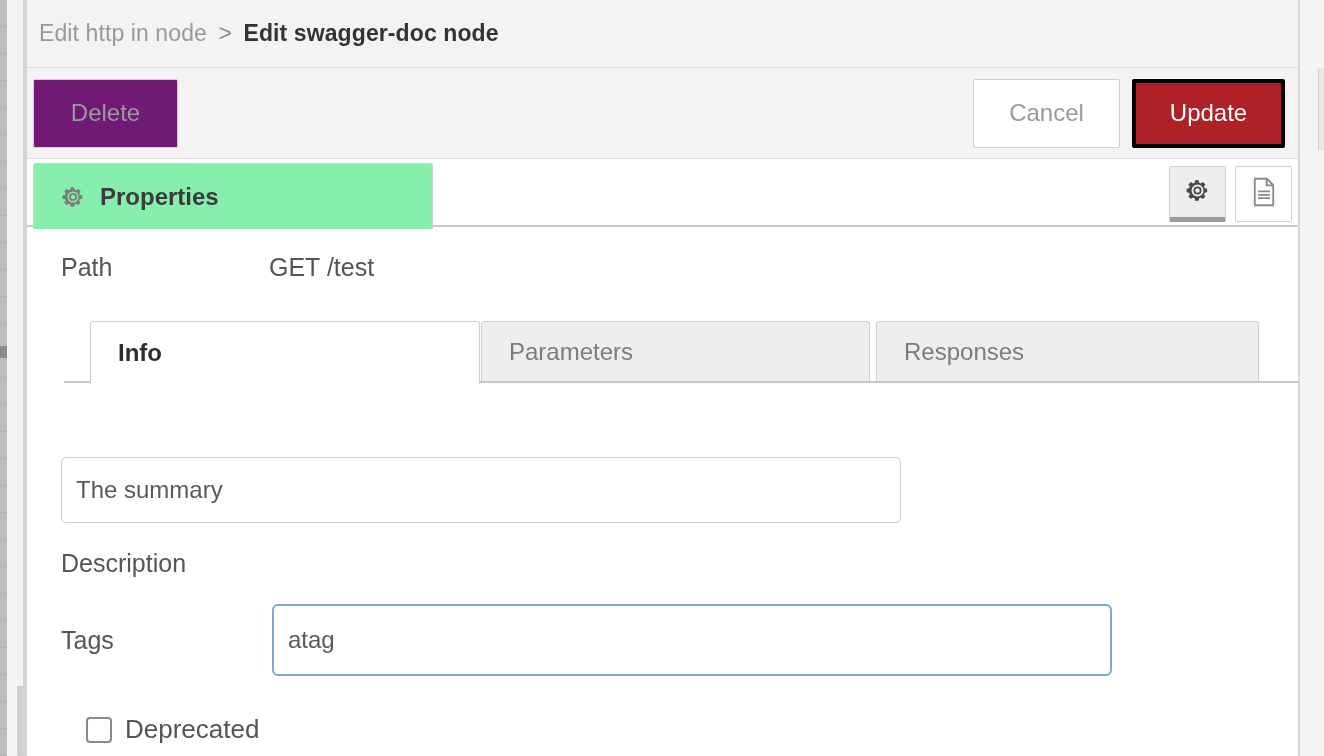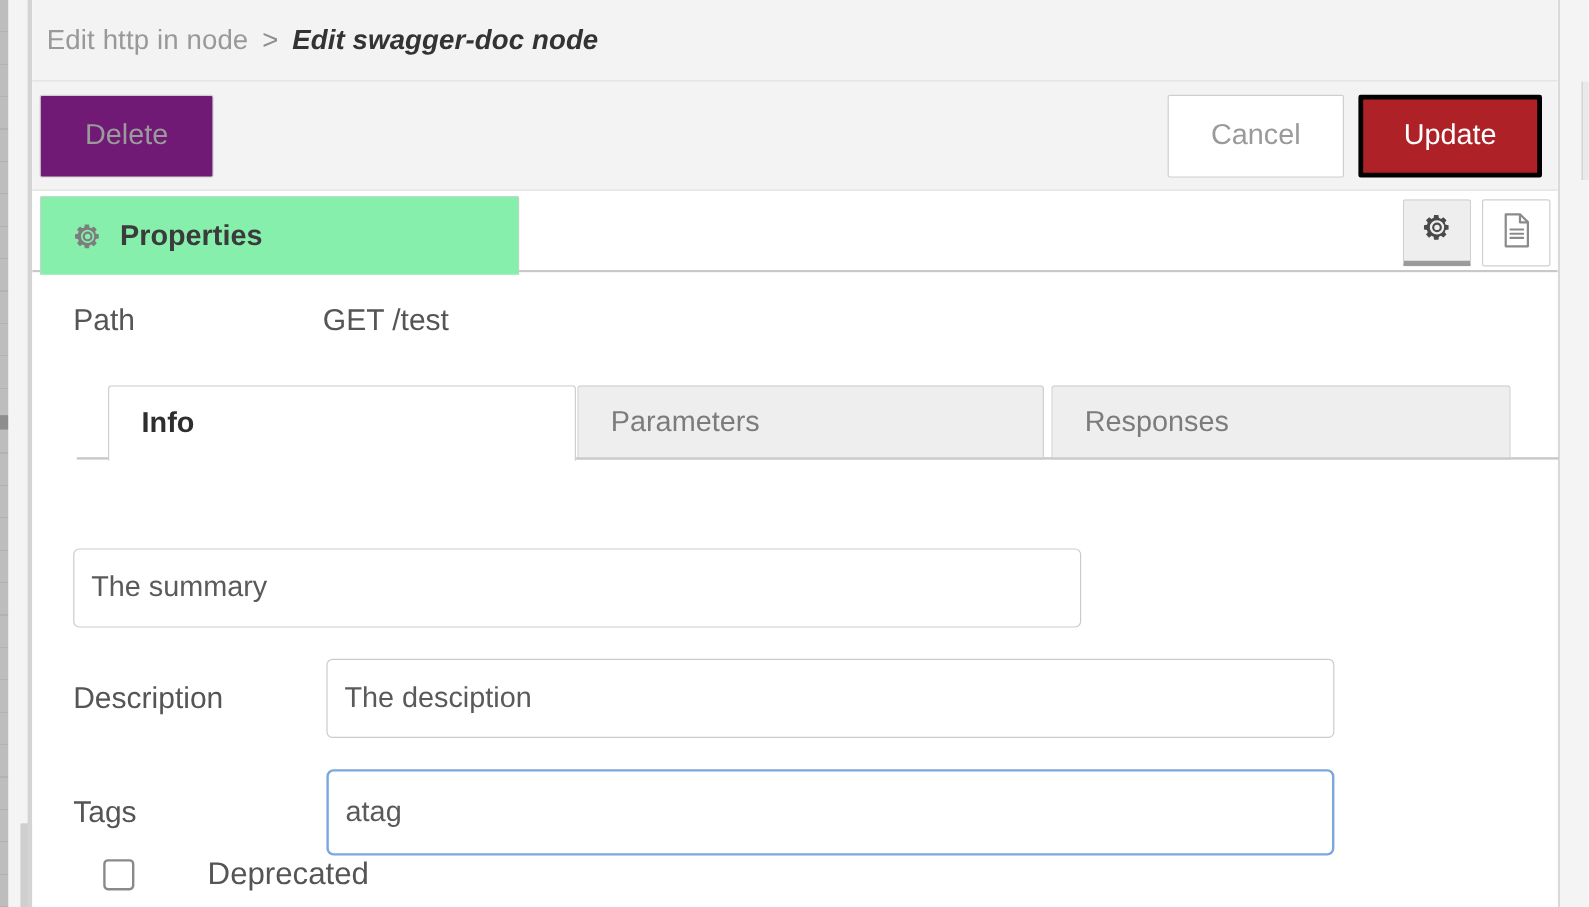--- a/index.html
+++ b/index.html
@@ -95,21 +95,21 @@
     padding-left: 12px;
     box-sizing: border-box;
   }
   .breadcrumb {
     font-size: 23px;
     letter-spacing: 0.1px;
     white-space: nowrap;
   }
   .crumb-parent { color: #999999; }
   .crumb-sep { color: #8d8d8d; padding: 0 5px; }
-  .crumb-current { color: #333333; font-weight: bold; font-style: italic; }
+  .crumb-current { color: #333333; font-weight: bold; }
 
   
   .dialog-toolbar {
     height: 91px;
     background: #f3f3f3;
     border-bottom: 1px solid #dcdcdc;
     display: flex;
     align-items: center;
     padding: 0 13px 0 6px;
     box-sizing: border-box;
@@ -301,21 +301,21 @@
     border-radius: 6px;
   }
   .row-summary { margin-top: 38px; }
   .row-description { margin-top: 26px; }
   .row-tags { margin-top: 26px; }
 
   .check-row {
     display: flex;
     align-items: center;
     padding-left: 59px;
-    gap: 48px;
+    margin-top: 38px;
   }
   .checkbox {
     width: 26px; height: 26px;
     box-sizing: border-box;
     border: 2px solid #8a8a8a;
     border-radius: 4px;
     background: #ffffff;
     cursor: pointer;
   }
   .check-label {
@@ -411,21 +411,20 @@
           <span>Responses</span>
         </div>
       </div>
 
       <div class="form-row row-summary">
         <input class="field field-summary" type="text" value="The summary" style="">
       </div>
 
       <div class="form-row row-description">
         <label class="form-label">Description</label>
-        <input class="field field-description" type="text" value="The desciption" style="">
       </div>
 
       <div class="form-row row-tags">
         <label class="form-label">Tags</label>
         <input class="field field-tags" type="text" autofocus="" value="atag" style="">
       </div>
 
       <div class="check-row">
         <div class="checkbox"></div>
         <span class="check-label">Deprecated</span>

